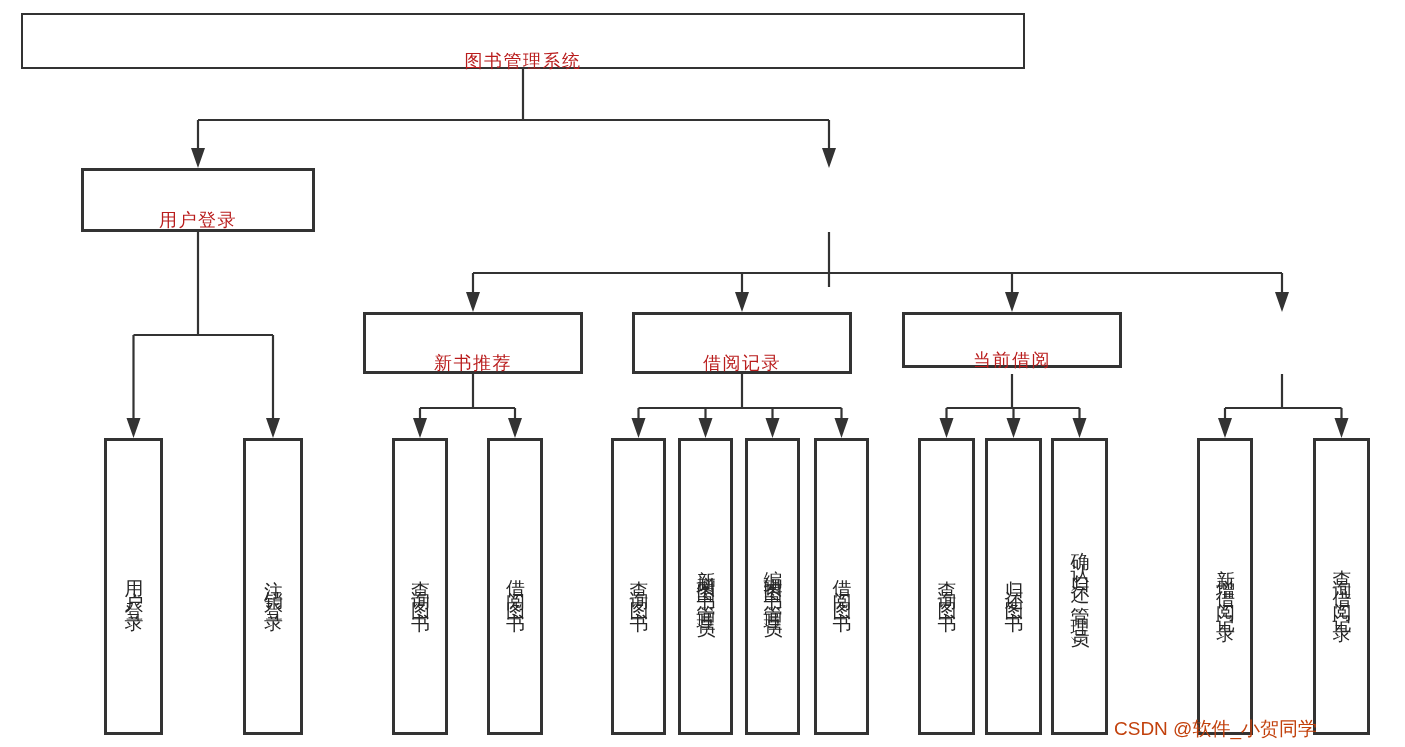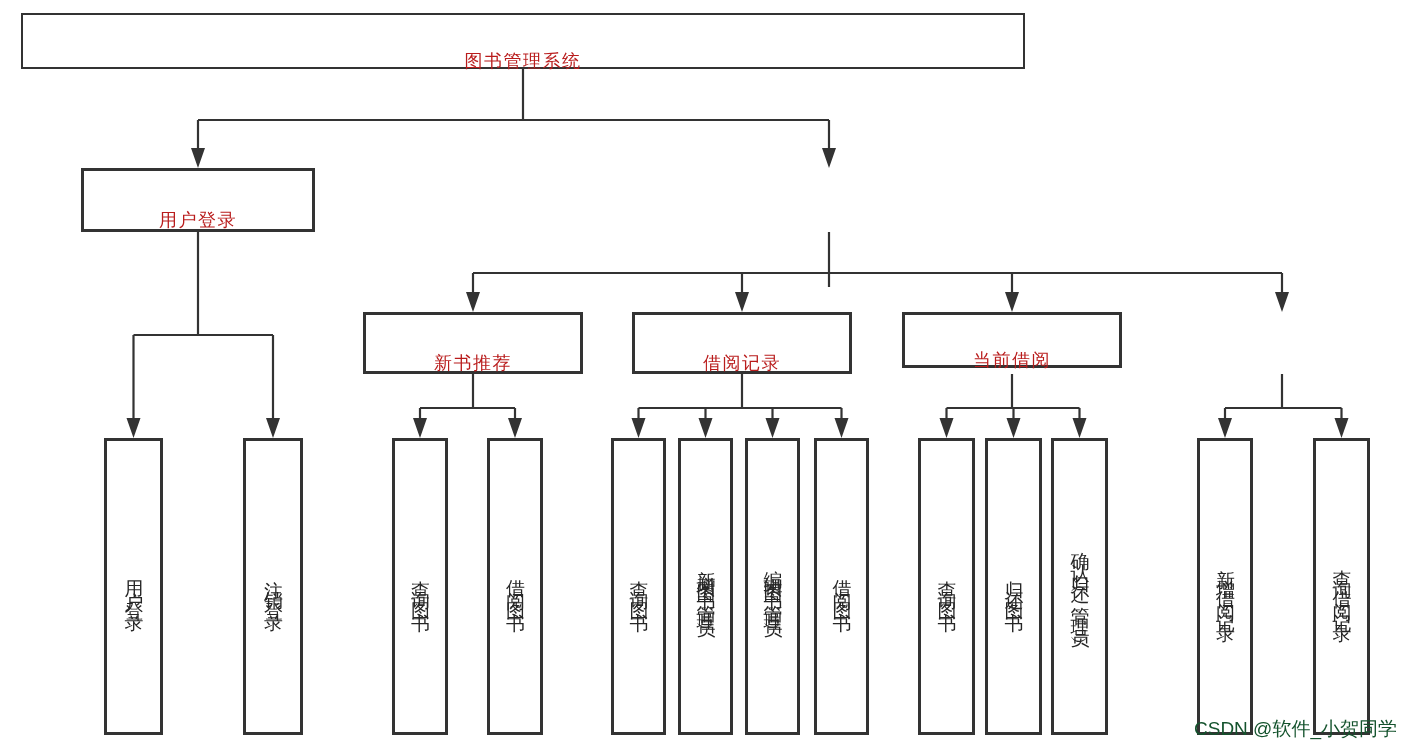--- a/index.html
+++ b/index.html
@@ -19,22 +19,22 @@
     font-size:18px; letter-spacing:1.5px; color:#b91c1c; white-space:nowrap;margin-top:40px;
   }
   .leaf { top:438px; height:297px; }
   .leaf span {
     writing-mode:vertical-rl; text-orientation:mixed;
     font-size:19px; letter-spacing:11px; color:#262626;
     line-height:1.1;
   }
   .leaf.long span { letter-spacing:7px; }
   #watermark {
-    position:absolute; left:1194px; top:716px;
-    font-size:19px; color:#14532d; white-space:nowrap;
+    position:absolute; left:1114px; top:716px;
+    font-size:19px; color:#c2410c; white-space:nowrap;
   }
 </style>
 </head>
 <body>
 
 <div id="canvas">
 
   <svg id="connectors" width="1405" height="747" viewBox="0 0 1405 747" xmlns="http://www.w3.org/2000/svg">
     <path fill="none" stroke="#333333" stroke-width="2.2" d="M523 69 V120 M198 120 H829 M198 120 V150 M829 120 V150
          M198 232 V335 M133.5 335 H273 M133.5 335 V420 M273 335 V420

